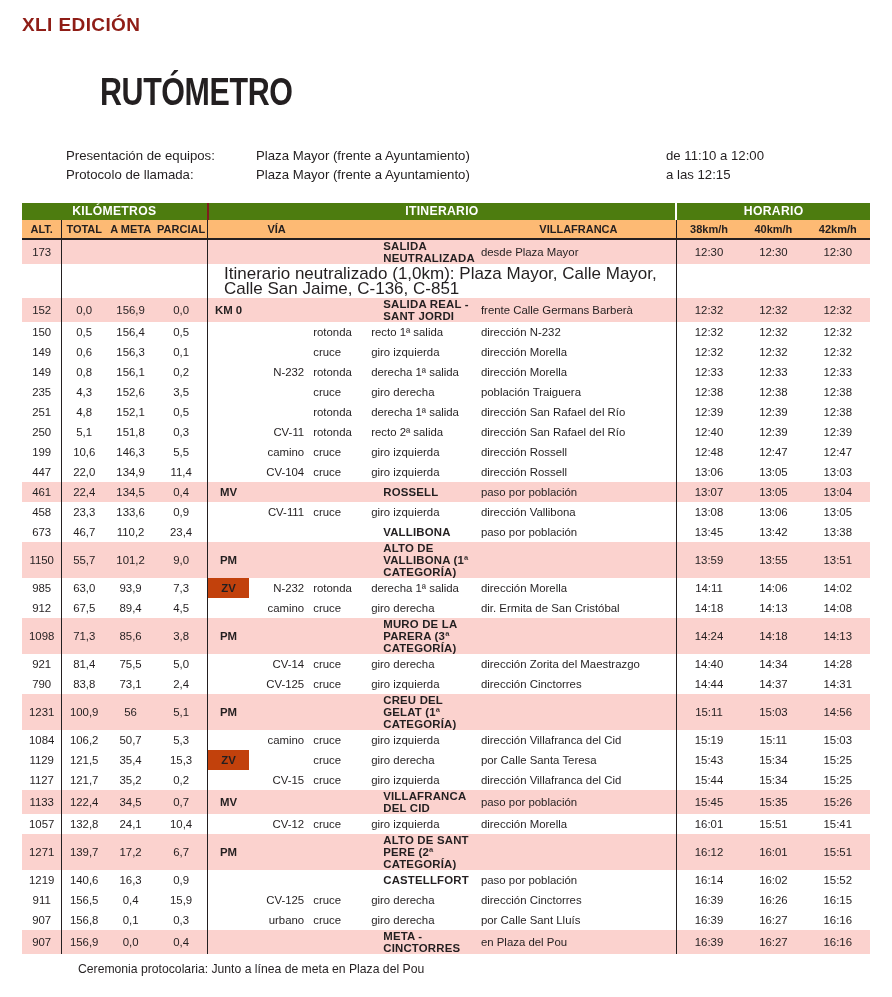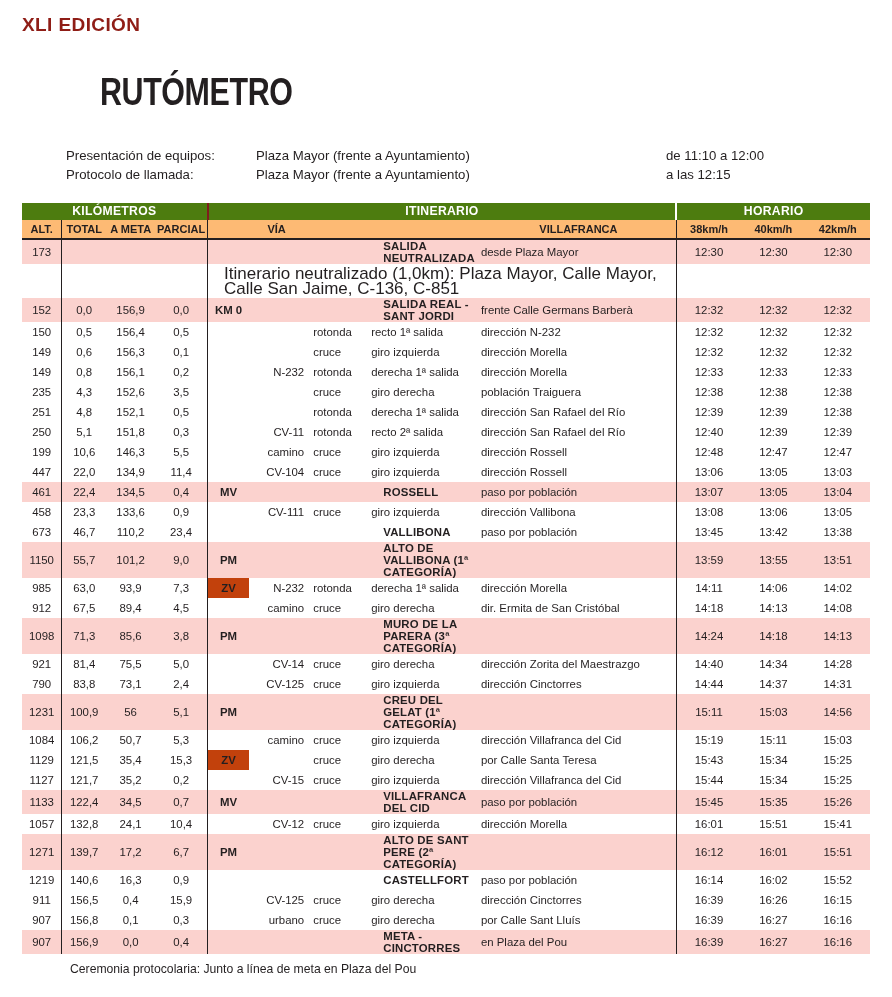--- a/index.html
+++ b/index.html
@@ -135,21 +135,21 @@
   .note-cell {
     text-align: left;
     padding-left: 16px !important;
     line-height: 15px;
     font-size: 17px;
   }
   tr.note-row, tr.note-row td { height: 34px; }
 
   .footer-note {
     position: absolute;
-    left: 70px;
+    left: 78px;
     top: 962px;
     font-size: 12.2px;
   }
 </style>
 </head>
 <body>
 
 <div class="edition">XLI EDICIÓN</div>
 <div class="doc-title">RUTÓMETRO</div>
 

